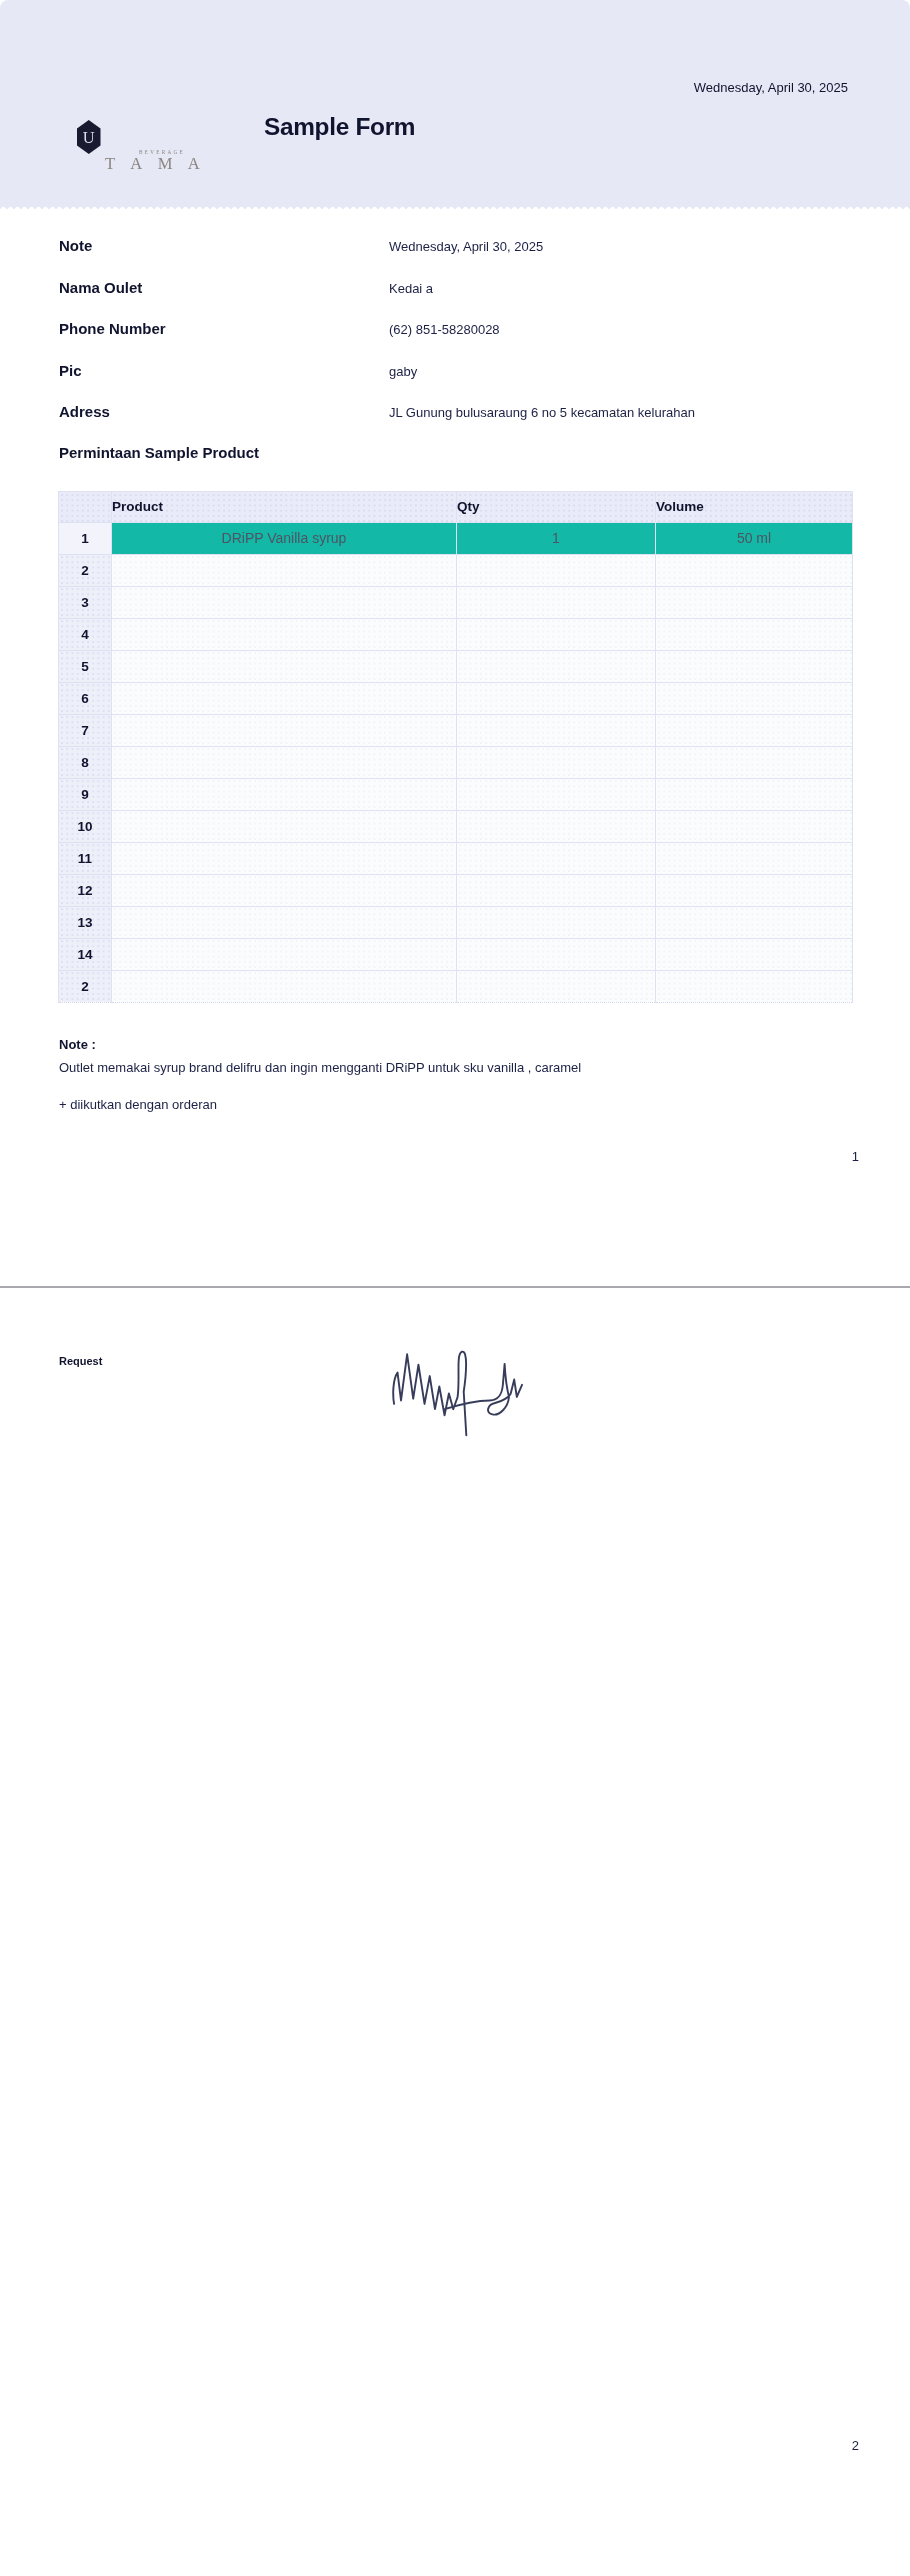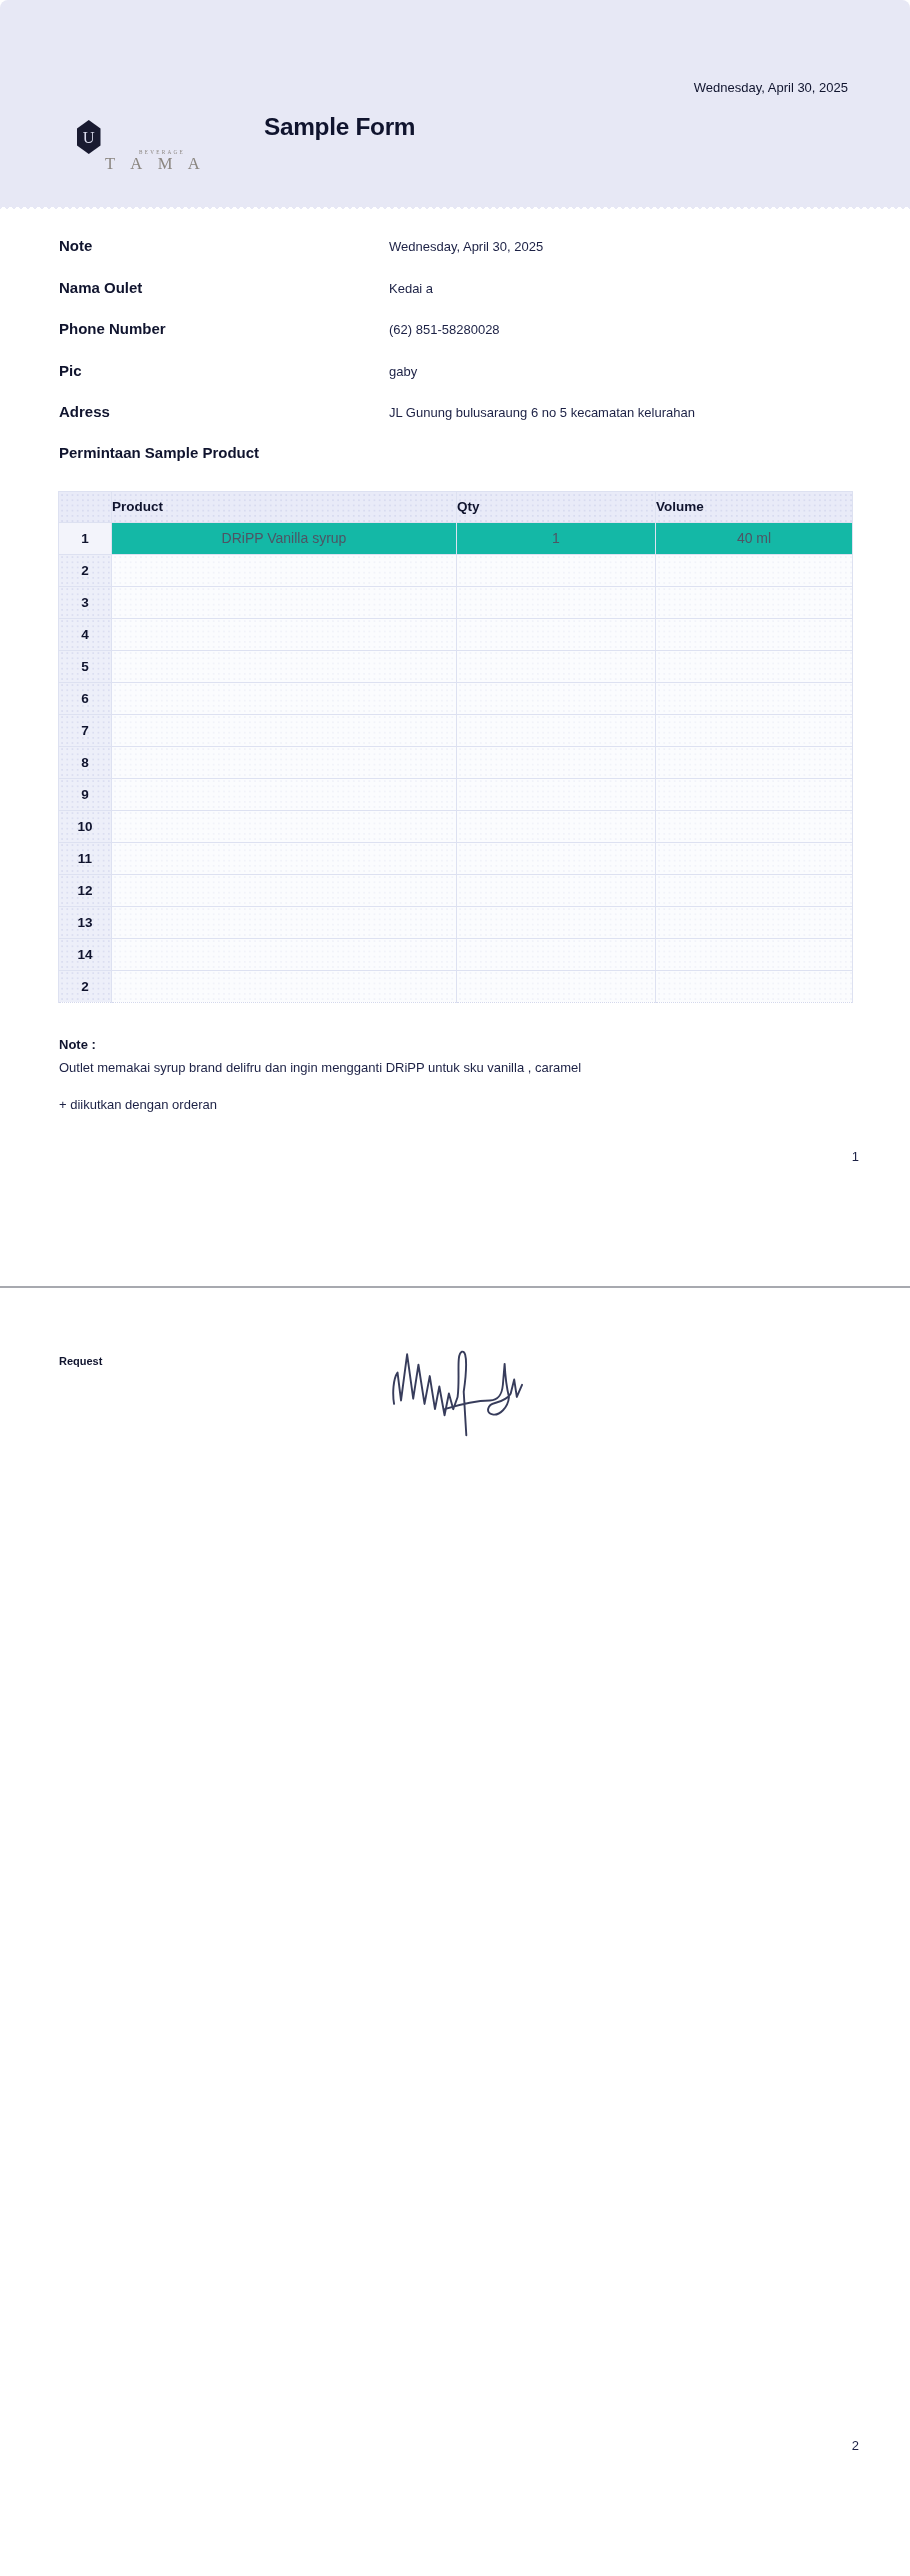--- a/index.html
+++ b/index.html
@@ -125,21 +125,21 @@
             <th>Product</th>
             <th>Qty</th>
             <th>Volume</th>
           </tr>
         </thead>
       <tbody>
           <tr class="filled">
             <th class="rowno">1</th>
             <td>DRiPP Vanilla syrup</td>
             <td>1</td>
-            <td>40 ml</td>
+            <td>50 ml</td>
           </tr>
           <tr>
             <th class="rowno">2</th>
             <td></td>
             <td></td>
             <td></td>
           </tr>
           <tr>
             <th class="rowno">3</th>
             <td></td>

